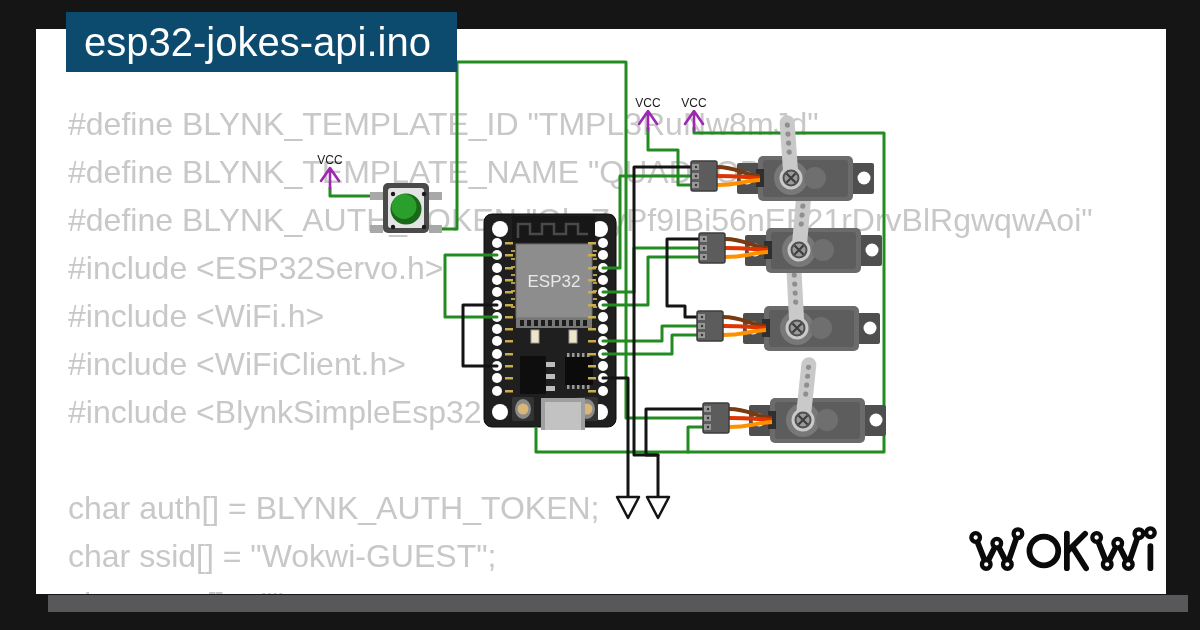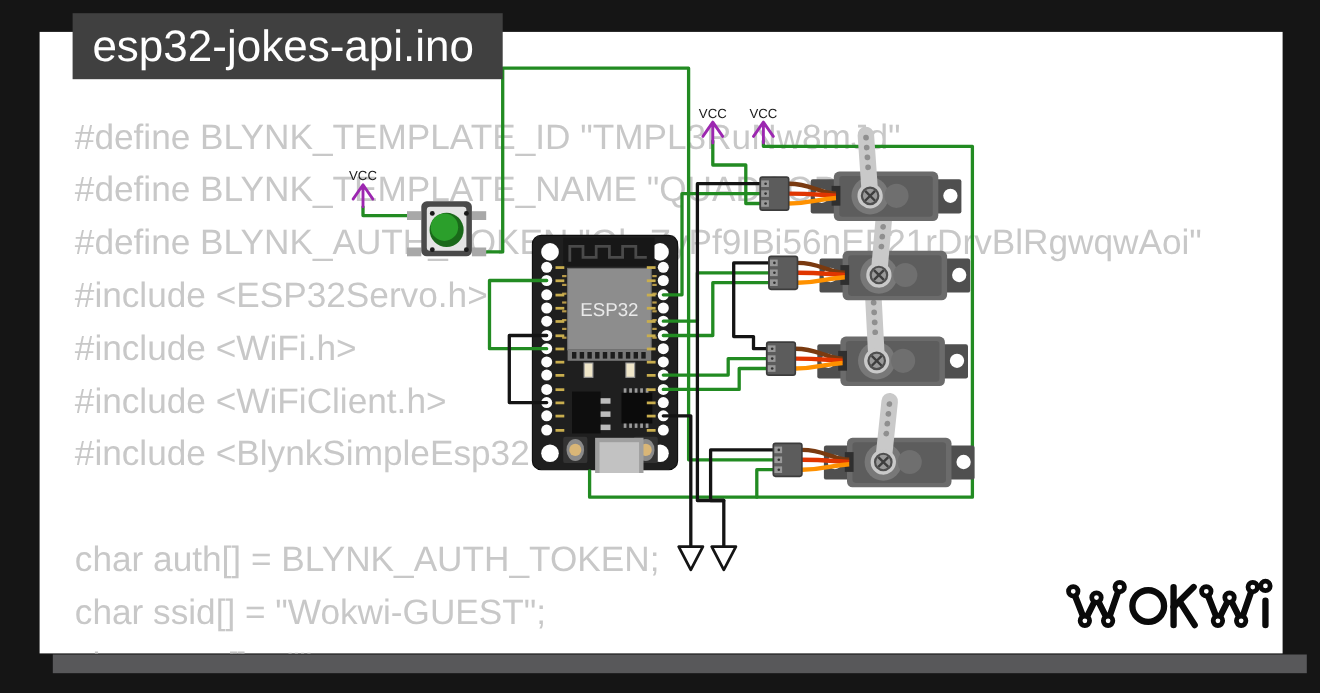--- a/index.html
+++ b/index.html
@@ -15,21 +15,21 @@
   }
   
   .code-line{
     position:absolute;left:32px;width:1200px;height:48px;line-height:48px;
     font-size:32px;color:#c8c8c8;white-space:pre;z-index:2;
     font-family:"Liberation Sans", sans-serif;letter-spacing:0;
   }
   
   .title-bar{
     position:absolute;left:66px;top:12px;width:391px;height:60px;
-    background:#404040;color:#ffffff;z-index:20;
+    background:#0c4a6e;color:#ffffff;z-index:20;
     font-size:40px;line-height:60px;padding-left:18px;box-sizing:border-box;
     white-space:nowrap;overflow:hidden;
   }
   
   .bottom-bar{
     position:absolute;left:48px;top:595px;width:1140px;height:17px;
     background:#58585a;z-index:20;
   }
   .circuit-svg{position:absolute;left:0;top:0;z-index:10;pointer-events:none;}
   .logo{position:absolute;left:968px;top:520px;width:192px;height:60px;z-index:4;}

